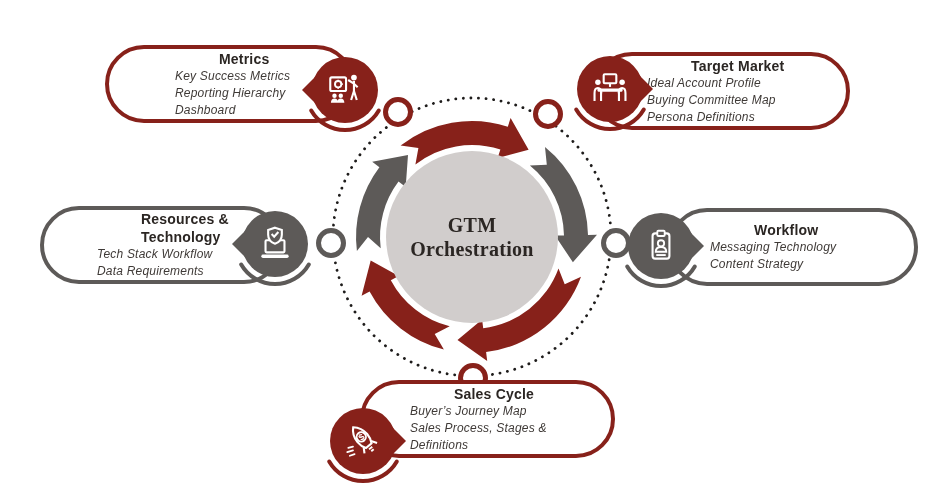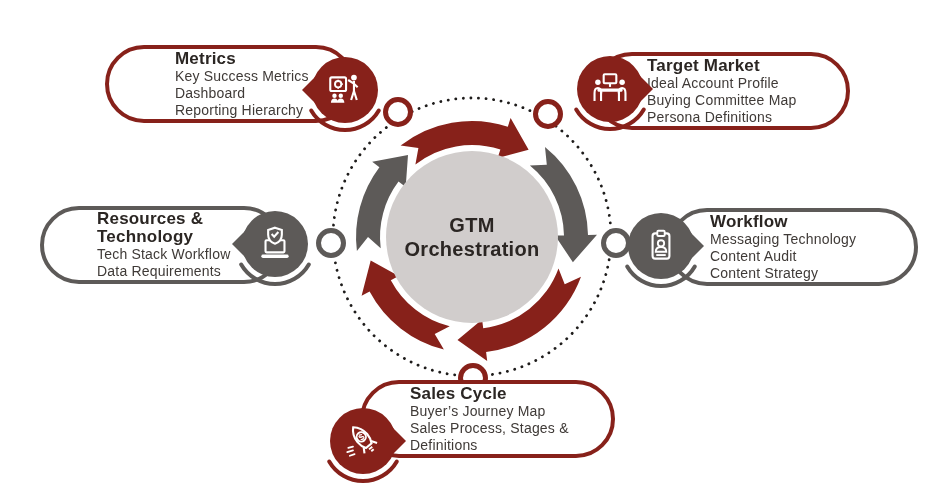--- a/index.html
+++ b/index.html
@@ -3,31 +3,31 @@
 <meta charset="utf-8">
 <style>
   html,body{margin:0;padding:0;background:#fff;}
   body{font-family:"Liberation Sans", sans-serif;}
   #canvas{position:relative;width:930px;height:500px;background:#ffffff;overflow:hidden;}
 
   #wheel-svg{position:absolute;left:0;top:0;width:930px;height:500px;z-index:1;}
   #tail-svg{position:absolute;left:0;top:0;width:930px;height:500px;z-index:3;pointer-events:none;}
 
   .center-circle{position:absolute;left:386px;top:151px;width:172px;height:172px;border-radius:50%;
-    background:var(--circle_fill);z-index:2;display:flex;align-items:center;justify-content:center;}
+    background:var(--circle_fill);z-index:2;display:flex;align-items:center;justify-content:center;font-family:Liberation Serif, serif;}
   .center-title{text-align:center;font-weight:bold;font-size:20px;line-height:24px;
     color:var(--title_text);letter-spacing:.3px;}
 
   .pill{position:absolute;height:78px;background:#fff;border:4px solid;border-radius:43px;
     z-index:2;display:flex;align-items:center;box-sizing:border-box;}
   .pill.red{border-color:var(--red);}
   .pill.gray{border-color:var(--gray);}
   .pill-text{padding-left:var(--pad);}
-  .pill-title{font-weight:bold;font-size:17px;line-height:18px;color:var(--title_text);letter-spacing:.2px;}
-  .pill-line{font-size:14px;line-height:17px;color:var(--body_text);letter-spacing:.2px;}
+  .pill-title{font-weight:bold;font-size:14px;line-height:18px;color:var(--title_text);letter-spacing:.2px;margin-left:44px;}
+  .pill-line{font-size:12px;line-height:17px;color:var(--body_text);letter-spacing:.2px;font-style:italic;}
 
   .badge{position:absolute;width:66px;height:66px;border-radius:50%;z-index:6;
     display:flex;align-items:center;justify-content:center;}
   .badge.red{background:var(--red);color:var(--red);}
   .badge.gray{background:var(--gray);color:var(--gray);}
   .tip{position:absolute;top:50%;transform:translateY(-50%);width:0;height:0;
     border-top:15px solid transparent;border-bottom:15px solid transparent;}
   .tip-left{left:-10px;border-right:15px solid currentColor;}
   .tip-right{right:-10px;border-left:15px solid currentColor;}
   .badge svg{width:40px;height:40px;}
@@ -62,22 +62,22 @@
     <div class="center-title">
       <div>GTM</div>
       <div>Orchestration</div>
     </div>
   </div>
 
   <div class="pill red" style="left:105px;top:45px;width:250px;--pad:66px;">
     <div class="pill-text">
       <div class="pill-title">Metrics</div>
       <div class="pill-line">Key Success Metrics</div>
+      <div class="pill-line">Reporting Hierarchy</div>
       <div class="pill-line">Dashboard</div>
-      <div class="pill-line">Reporting Hierarchy</div>
     </div>
   </div>
   <div class="badge red" style="left:312px;top:57px;">
     <span class="tip tip-left"></span>
     <svg viewBox="0 0 38 38">
       <rect x="5" y="7" width="15" height="13" rx="1.5" fill="none" stroke="#fff" stroke-width="2"></rect>
       <circle cx="12.5" cy="13.5" r="3" fill="none" stroke="#fff" stroke-width="1.8"></circle>
       <path d="M12.5 9.3v1.3M12.5 16.4v1.3M9.1 13.5h1.3M15.6 13.5h1.3" stroke="#fff" stroke-width="1.6"></path>
       <circle cx="27.5" cy="7.2" r="2.7" fill="#fff"></circle>
       <path d="M27.5 10.5v9.5M27.5 13l-5.5-3.5M27.5 13l3.5 3.5" stroke="#fff" stroke-width="2" fill="none"></path>
@@ -124,21 +124,20 @@
       <rect x="6" y="29" width="26" height="3.2" rx="1.6" fill="#fff"></rect>
       <path d="M19 3.5l6.5 2.2v4.4c0 4.6-3 7.3-6.5 8.6-3.5-1.3-6.5-4-6.5-8.6V5.7z" fill="currentColor" stroke="#fff" stroke-width="2"></path>
       <path d="M15.8 9.6l2.4 2.4 4-4.4" fill="none" stroke="#fff" stroke-width="2"></path>
     </svg>
   </div>
 
   <div class="pill gray" style="left:668px;top:208px;width:250px;--pad:38px;">
     <div class="pill-text">
       <div class="pill-title">Workflow</div>
       <div class="pill-line">Messaging Technology</div>
-      <div class="pill-line">Content Audit</div>
       <div class="pill-line">Content Strategy</div>
     </div>
   </div>
   <div class="badge gray" style="left:628px;top:213px;">
     <span class="tip tip-right"></span>
     <svg viewBox="0 0 38 38">
       <rect x="11" y="7" width="16" height="24" rx="2.5" fill="none" stroke="#fff" stroke-width="2"></rect>
       <rect x="15.5" y="4.5" width="7" height="5" rx="1" fill="currentColor" stroke="#fff" stroke-width="1.8"></rect>
       <circle cx="19" cy="16.5" r="3" fill="none" stroke="#fff" stroke-width="1.8"></circle>
       <path d="M14 24.5c0-3 2.2-4.6 5-4.6s5 1.6 5 4.6z" fill="none" stroke="#fff" stroke-width="1.8"></path>

